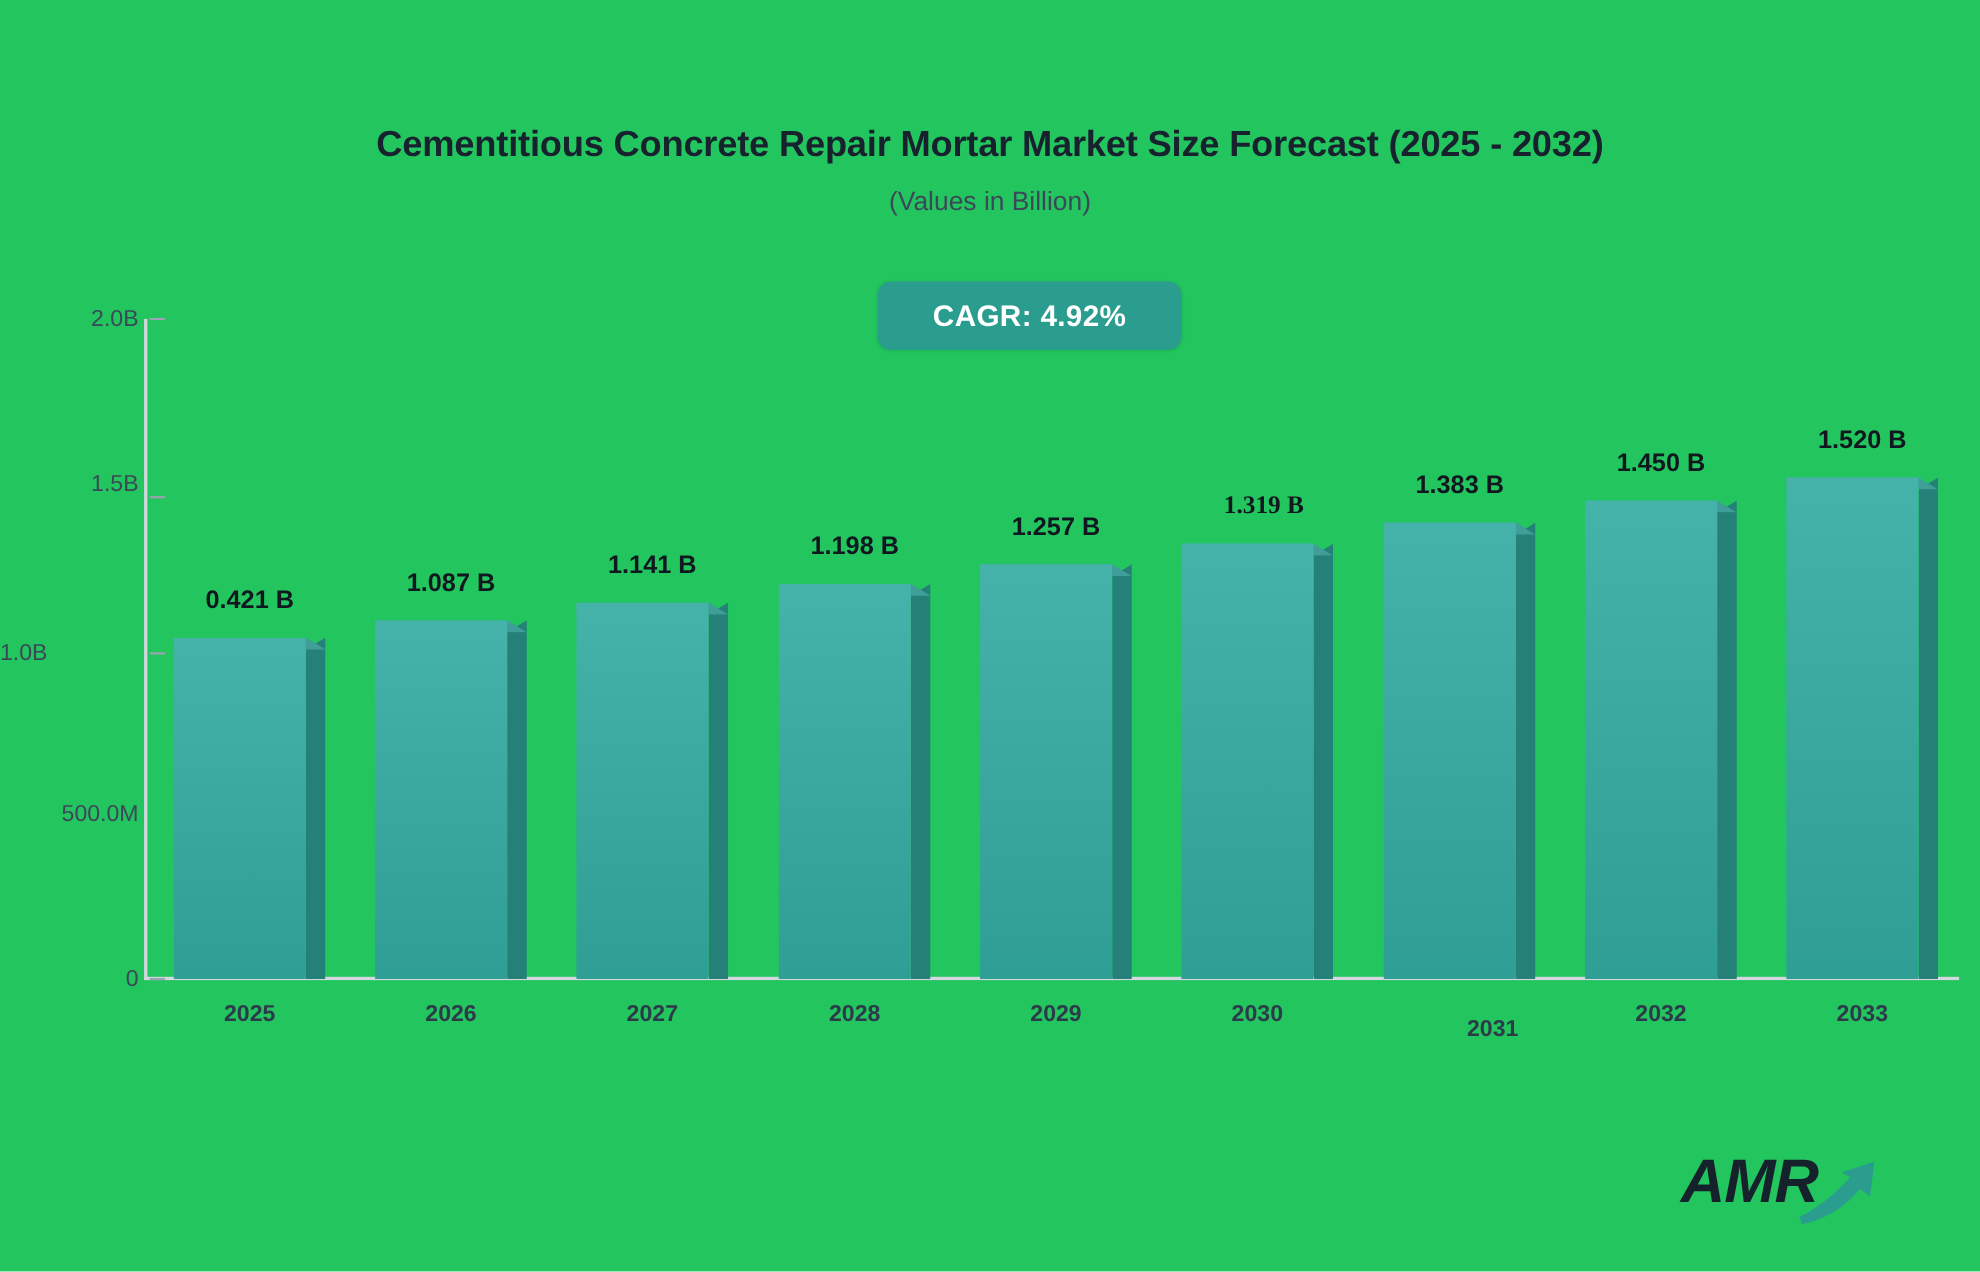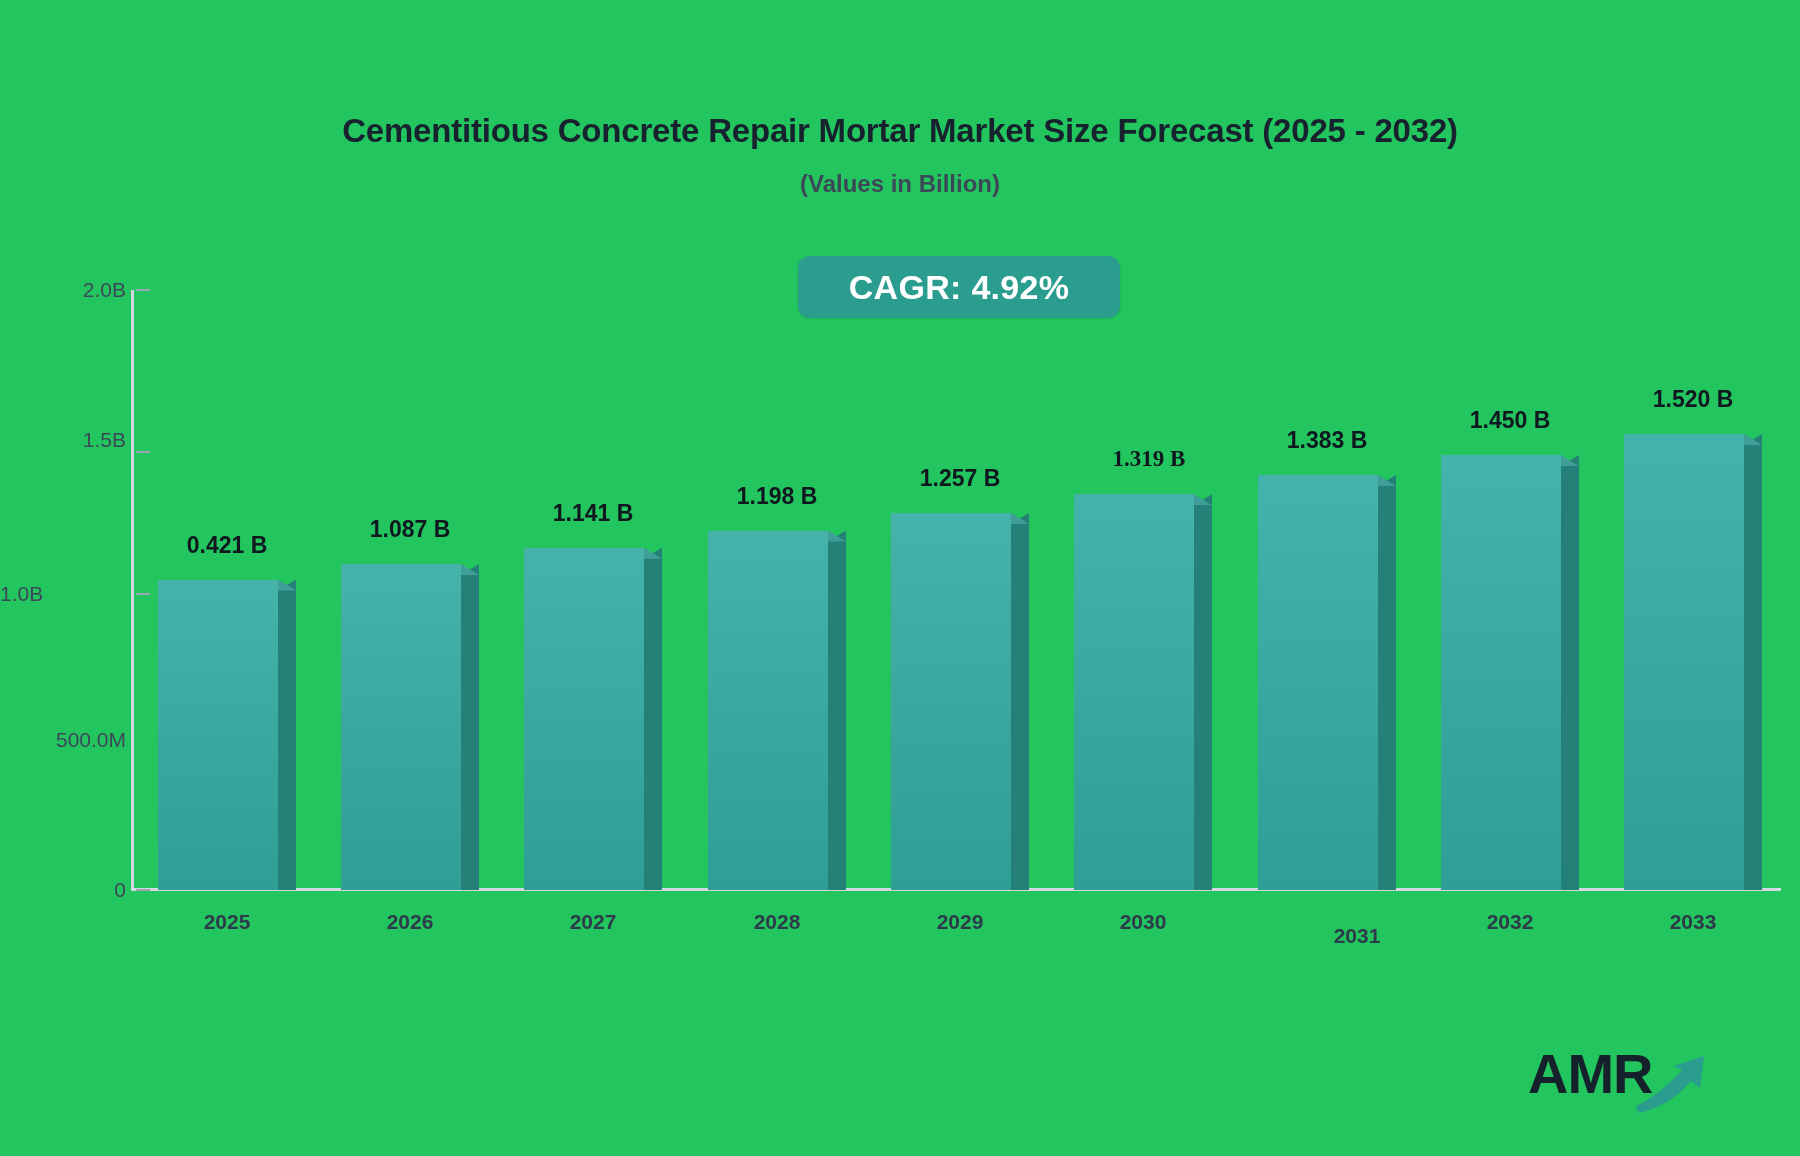--- a/index.html
+++ b/index.html
@@ -35,35 +35,35 @@
     letter-spacing: -0.2px;
     white-space: nowrap;
   }
   #chart-subtitle {
     position: absolute;
     left: 0;
     top: 170px;
     width: 1800px;
     text-align: center;
     font-size: 24px;
-    font-weight: bold;
+    font-weight: normal;
     color: #3c4858;
   }
 
   
   #cagr-badge {
     position: absolute;
     left: 798px;
     top: 256px;
-    width: 322px;
+    width: 276px;
     height: 62px;
     border-radius: 12px;
     background: #2a9d8f;
     color: #ffffff;
-    font-size: 34px;
+    font-size: 27px;
     font-weight: bold;
     display: flex;
     align-items: center;
     justify-content: center;
     box-shadow: 0 1px 3px rgba(0,0,0,0.10);
     letter-spacing: 0.3px;
   }
 
   
   #plot {
@@ -165,20 +165,21 @@
   }
   #amr-text {
     position: absolute;
     left: 0;
     top: 4px;
     font-size: 56px;
     font-weight: bold;
     color: #16222b;
     letter-spacing: -1px;
     line-height: 1;
+    font-style: italic;
   }
 </style>
 </head>
 <body>
 
 <div id="canvas">
 
   <div id="chart-title">Cementitious Concrete Repair Mortar Market Size Forecast (2025 - 2032)</div>
   <div id="chart-subtitle">(Values in Billion)</div>
 

